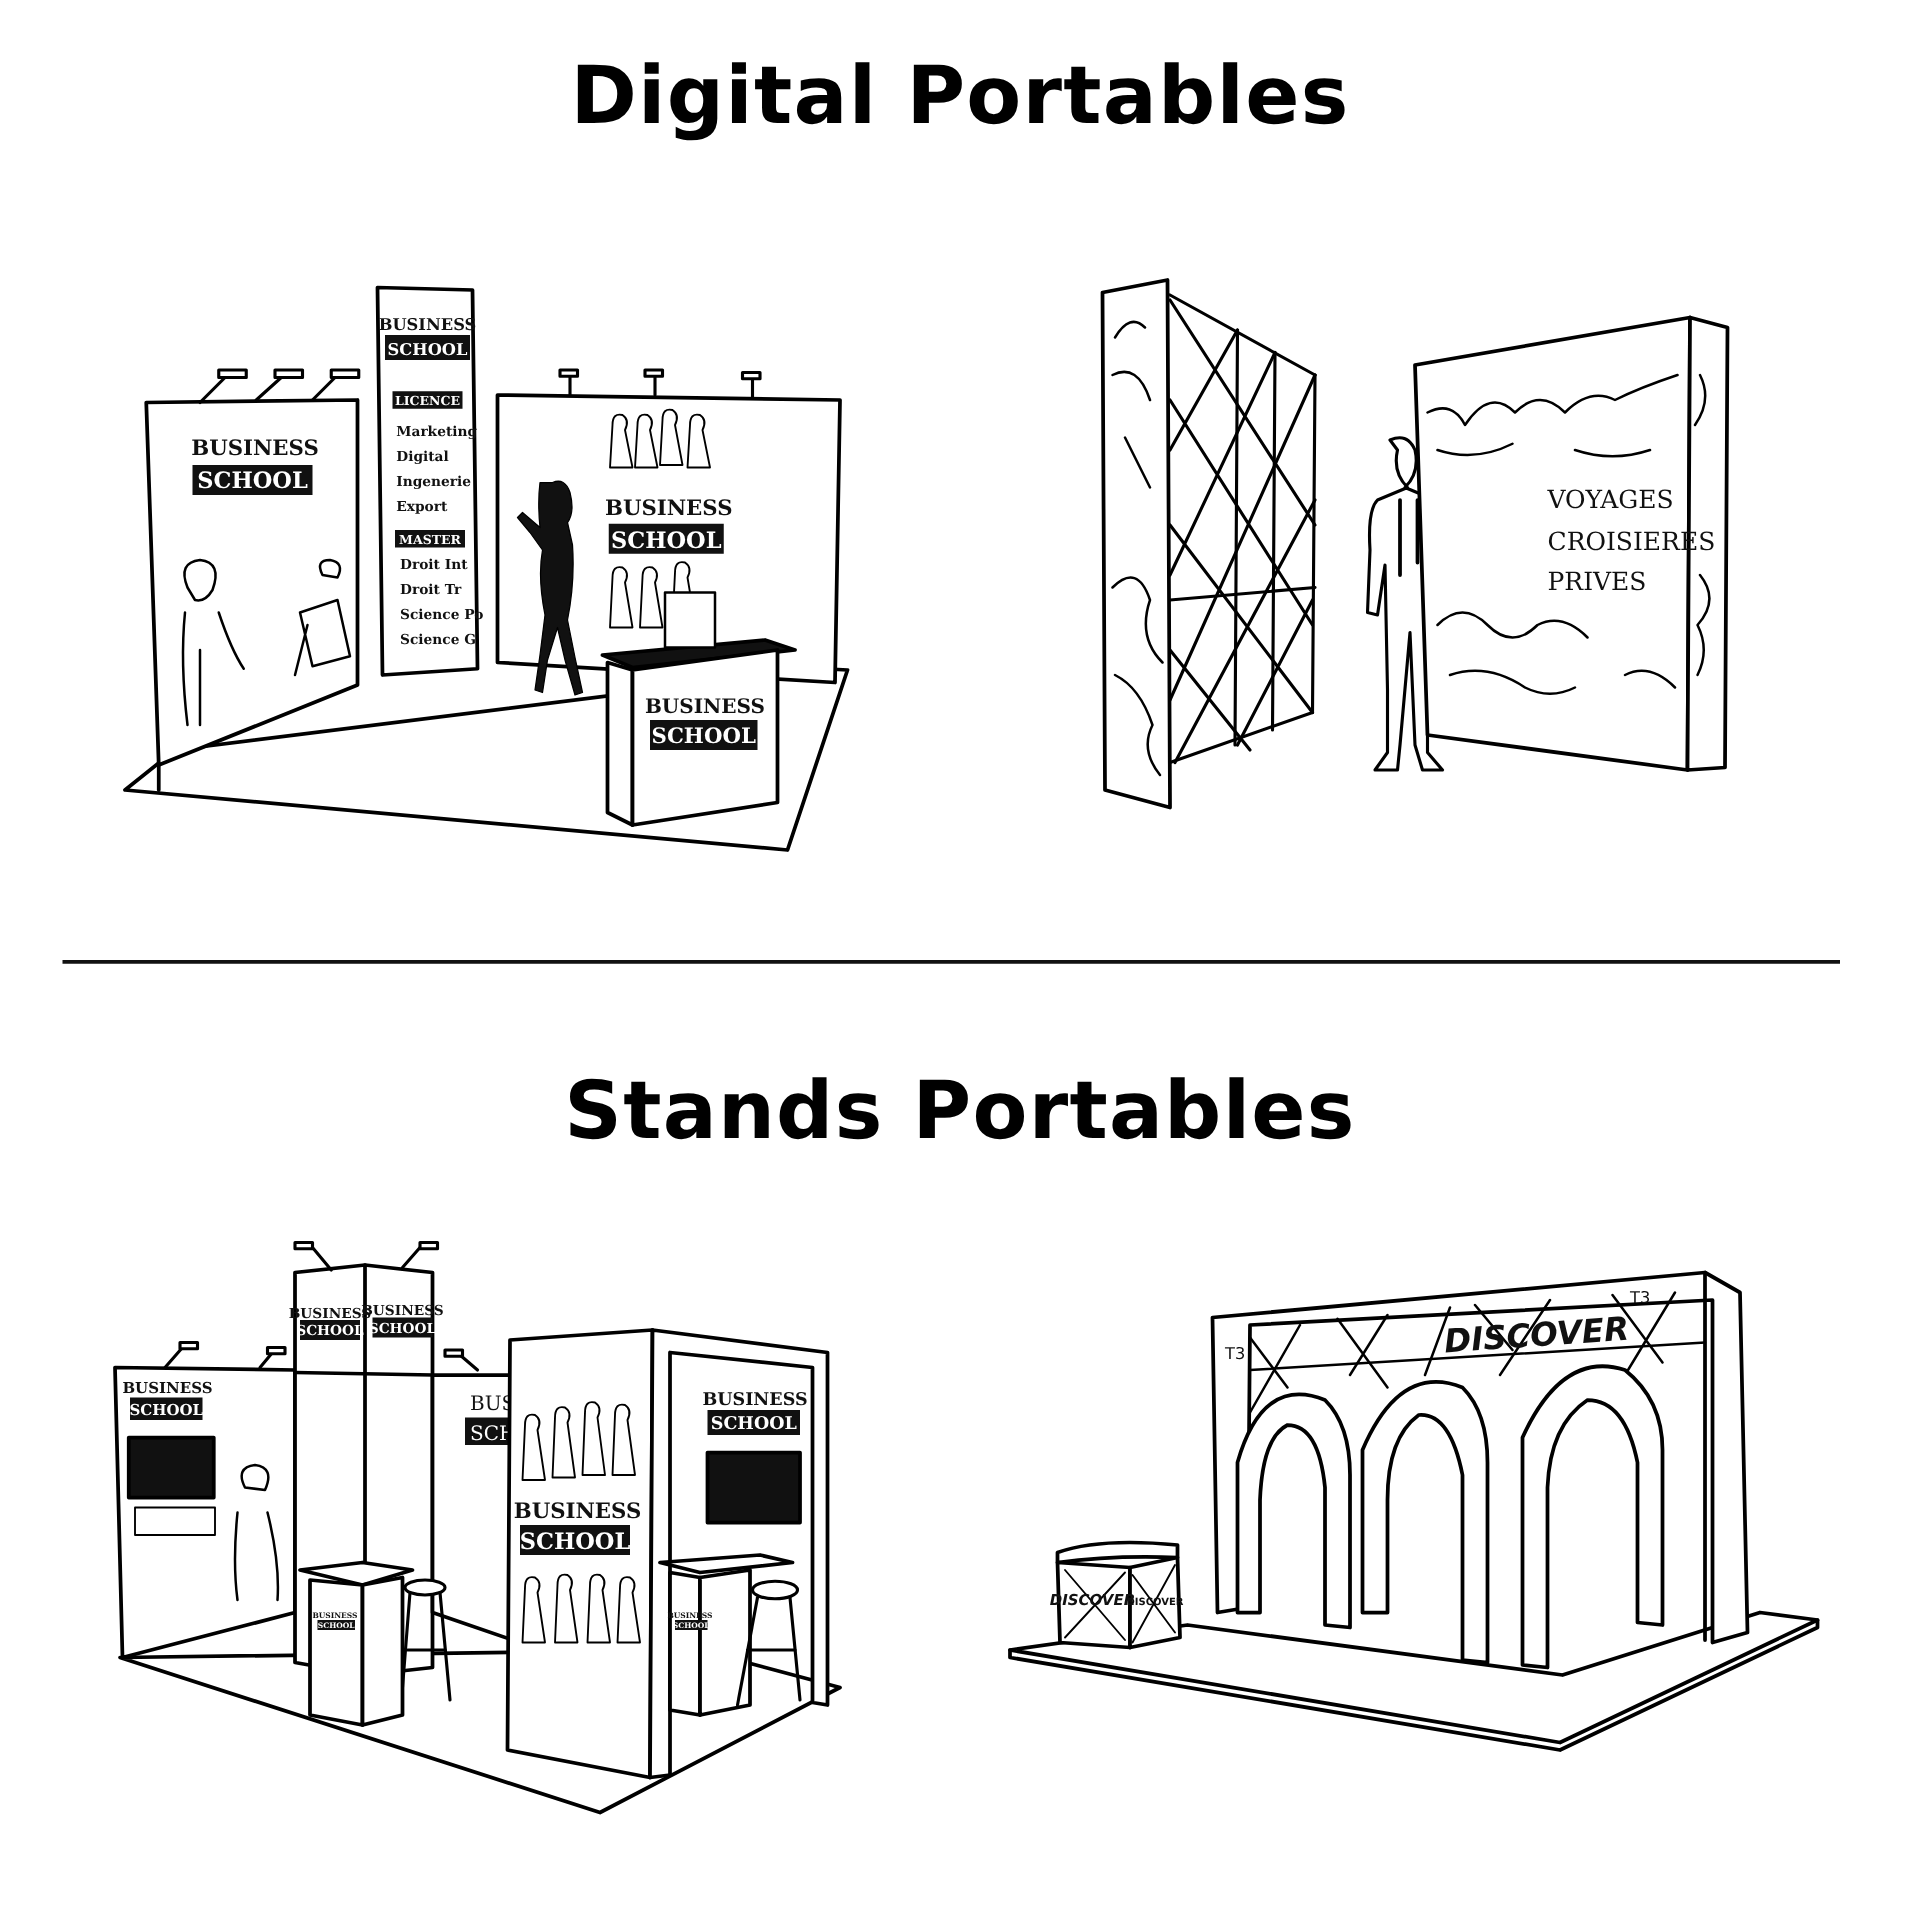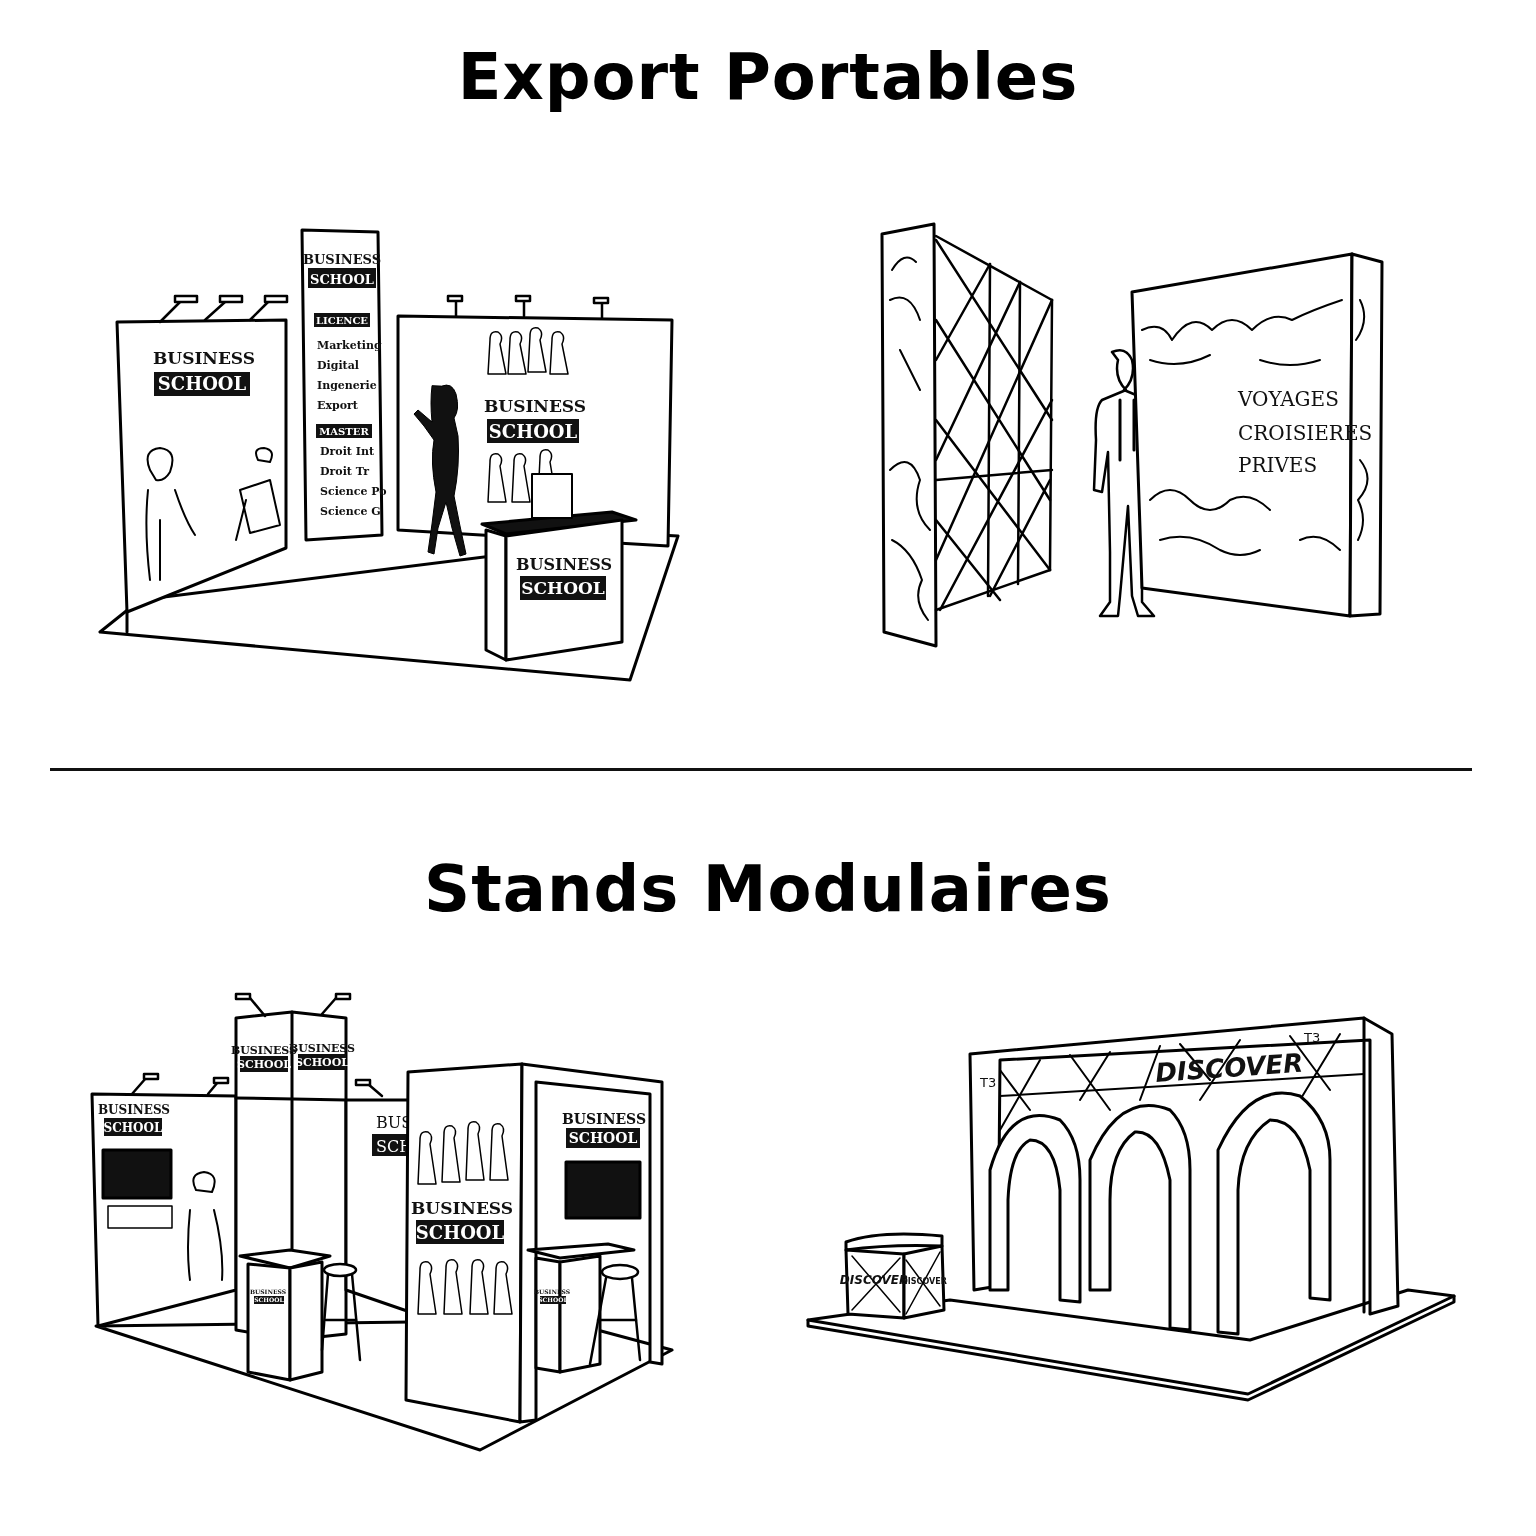--- a/index.html
+++ b/index.html
@@ -6,23 +6,23 @@
   body { width:1536px; height:1536px; position:relative; overflow:hidden; font-family:"DejaVu Sans", sans-serif; }
   .title { position:absolute; left:0; width:1536px; text-align:center; font-family:"DejaVu Sans", sans-serif; font-weight:bold; font-size:64px; color:#000; letter-spacing:1px; }
   .divider { position:absolute; left:50px; top:768px; width:1422px; height:3px; background:#111; }
   svg { position:absolute; left:0; top:0; }
   .serif { font-family:"DejaVu Serif", serif; }
   .sans { font-family:"DejaVu Sans", sans-serif; }
 </style>
 </head>
 <body>
 
-<div class="title" style="top:40px;">Export Portables</div>
+<div class="title" style="top:40px;">Digital Portables</div>
 <div class="divider"></div>
-<div class="title" style="top:852px;">Stands Modulaires</div>
+<div class="title" style="top:852px;">Stands Portables</div>
 
 <svg width="1536" height="1536" viewBox="0 0 1536 1536" fill="none" stroke="#000" stroke-width="3" stroke-linecap="round" stroke-linejoin="round">
 
   <g>
 
     <polygon points="100,632 630,680 678,536 640,534 620,540 140,600" stroke-width="3"></polygon>
 
     <polygon points="117,322 286,320 286,548 127,612" fill="#fff"></polygon>
     <line x1="127" y1="612" x2="127" y2="632"></line>
     <rect x="154" y="372" width="96" height="24" fill="#111" stroke="none"></rect>

